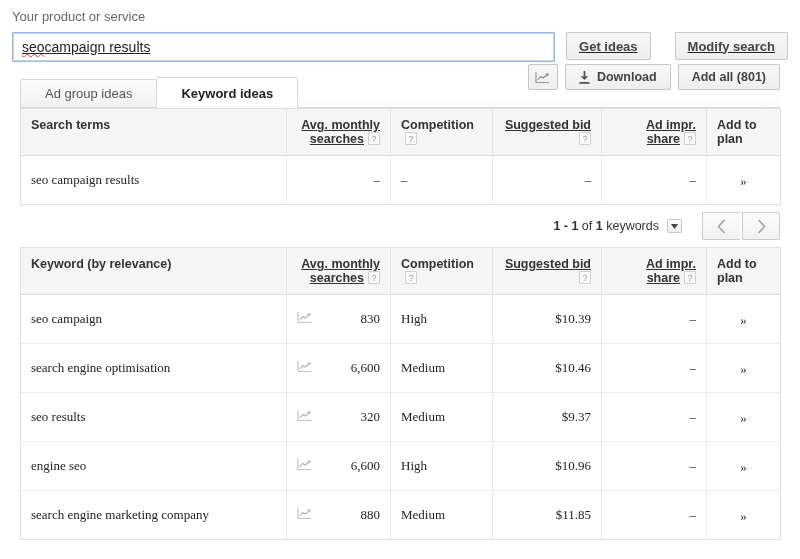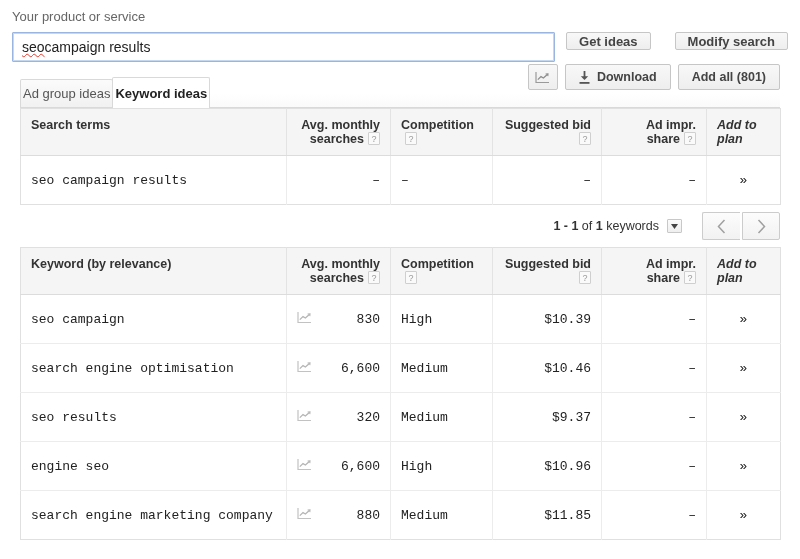--- a/index.html
+++ b/index.html
@@ -21,20 +21,21 @@
     font-size: 13px;
     color: #666666;
     line-height: 18px;
     margin-bottom: 6px;
     font-family: "Liberation Sans", sans-serif;
   }
   #search-row {
     display: flex;
     align-items: stretch;
     gap: 0;
+    text-decoration: underline;
   }
   
   #search-input-box {
     width: 596px;
     height: 30px;
     border: 1px solid #9ab6e0;
     box-shadow: inset 0 0 0 1px #c5d8f2;
     border-radius: 1px;
     background: #fff;
     display: flex;
@@ -45,21 +46,21 @@
     cursor: text;
   }
   .squiggle {
     text-decoration: underline;
     text-decoration-style: wavy;
     text-decoration-color: #e23b2e;
     text-decoration-thickness: 1px;
     text-underline-offset: 1px;
   }
   .gbtn {
-    height: 18px;
+    height: 28px;
     border: 1px solid #c6c6c6;
     background: linear-gradient(to bottom, #f8f8f8, #eeeeee);
     border-radius: 2px;
     font-size: 13px;
     font-weight: bold;
     color: #444444;
     padding: 0 12px;
     display: inline-flex;
     align-items: center;
     justify-content: center;
@@ -80,21 +81,21 @@
   #tabstrip {
     height: 34px;
     border-bottom: 1px solid #d9d9d9;
     display: flex;
     align-items: flex-end;
     position: relative;
     background: linear-gradient(to bottom,#ffffff 0%,#ffffff 60%,#fafafa 100%);
   }
   .tab {
     height: 28px;
-    padding: 0 2px;
+    padding: 0 24px;
     display: flex;
     align-items: center;
     font-size: 13px;
     font-family: "Liberation Sans", sans-serif;
     border: 1px solid #d9d9d9;
     border-bottom: none;
     border-radius: 2px 2px 0 0;
     margin-right: -1px;
     cursor: pointer;
     position: relative;
@@ -157,37 +158,37 @@
     border-bottom: 1px solid #dcdcdc;
     font-size: 12.5px;
     font-weight: bold;
     color: #333;
     padding: 9px 10px;
     vertical-align: top;
     font-family: "Liberation Sans", sans-serif;
     height: 47px;
     margin-left: 8px;
   }
-  table.kwtable thead th:last-child { border-right: none; font-style: italic; }
+  table.kwtable thead th:last-child { border-right: none; }
   table.kwtable tbody td {
     border-right: 1px solid #ececec;
     border-bottom: 1px solid #ececec;
     font-size: 13px;
     color: #222;
     padding: 0 10px;
     height: 49px;
     vertical-align: middle;
-    font-family: Liberation Mono, monospace;
+    font-family: Liberation Serif, serif;
     background: #fff;
   }
   table.kwtable tbody td:last-child { border-right: none; }
   table.kwtable tbody tr:last-child td { border-bottom: none; }
 
   .th-l { text-align: left; }
-  .th-r { text-align: right; }
+  .th-r { text-align: right; text-decoration: underline; }
   .td-l { text-align: left; }
   .td-r { text-align: right; }
   .td-c { text-align: center; }
 
   .help {
     display: inline-block;
     width: 12px; height: 13px;
     border: 1px solid #cfcfcf;
     background: #fafafa;
     color: #9a9a9a;

